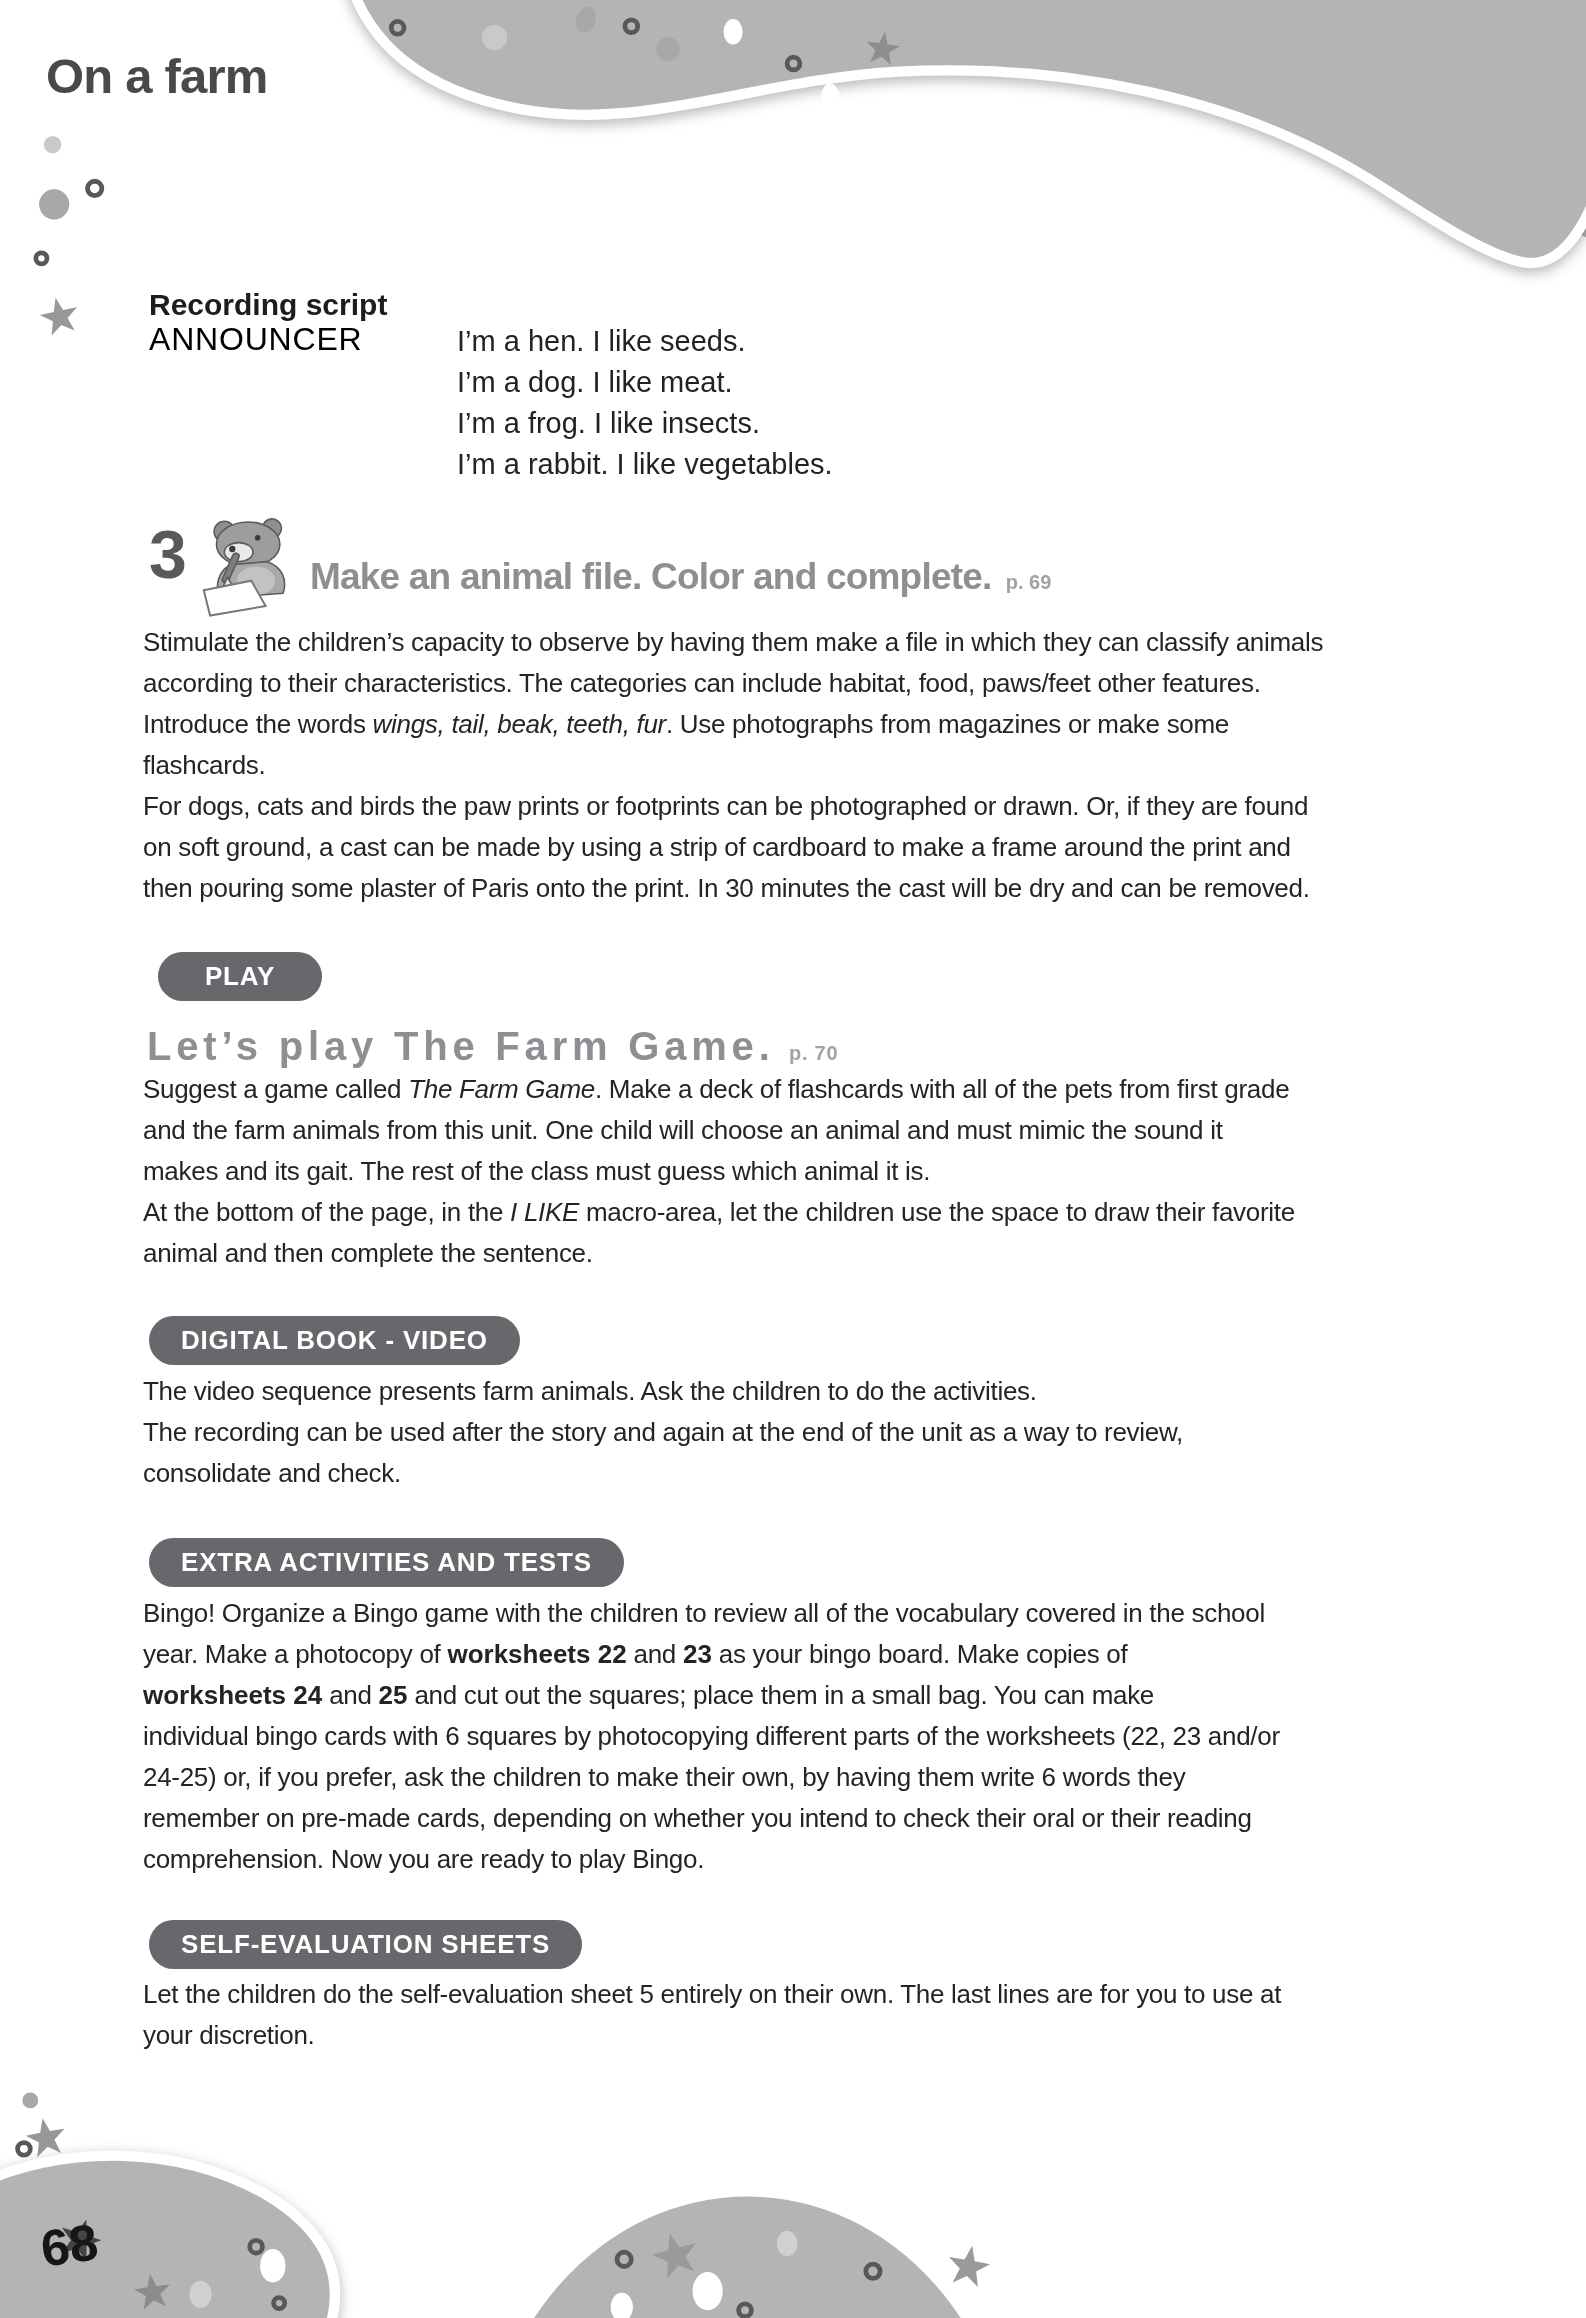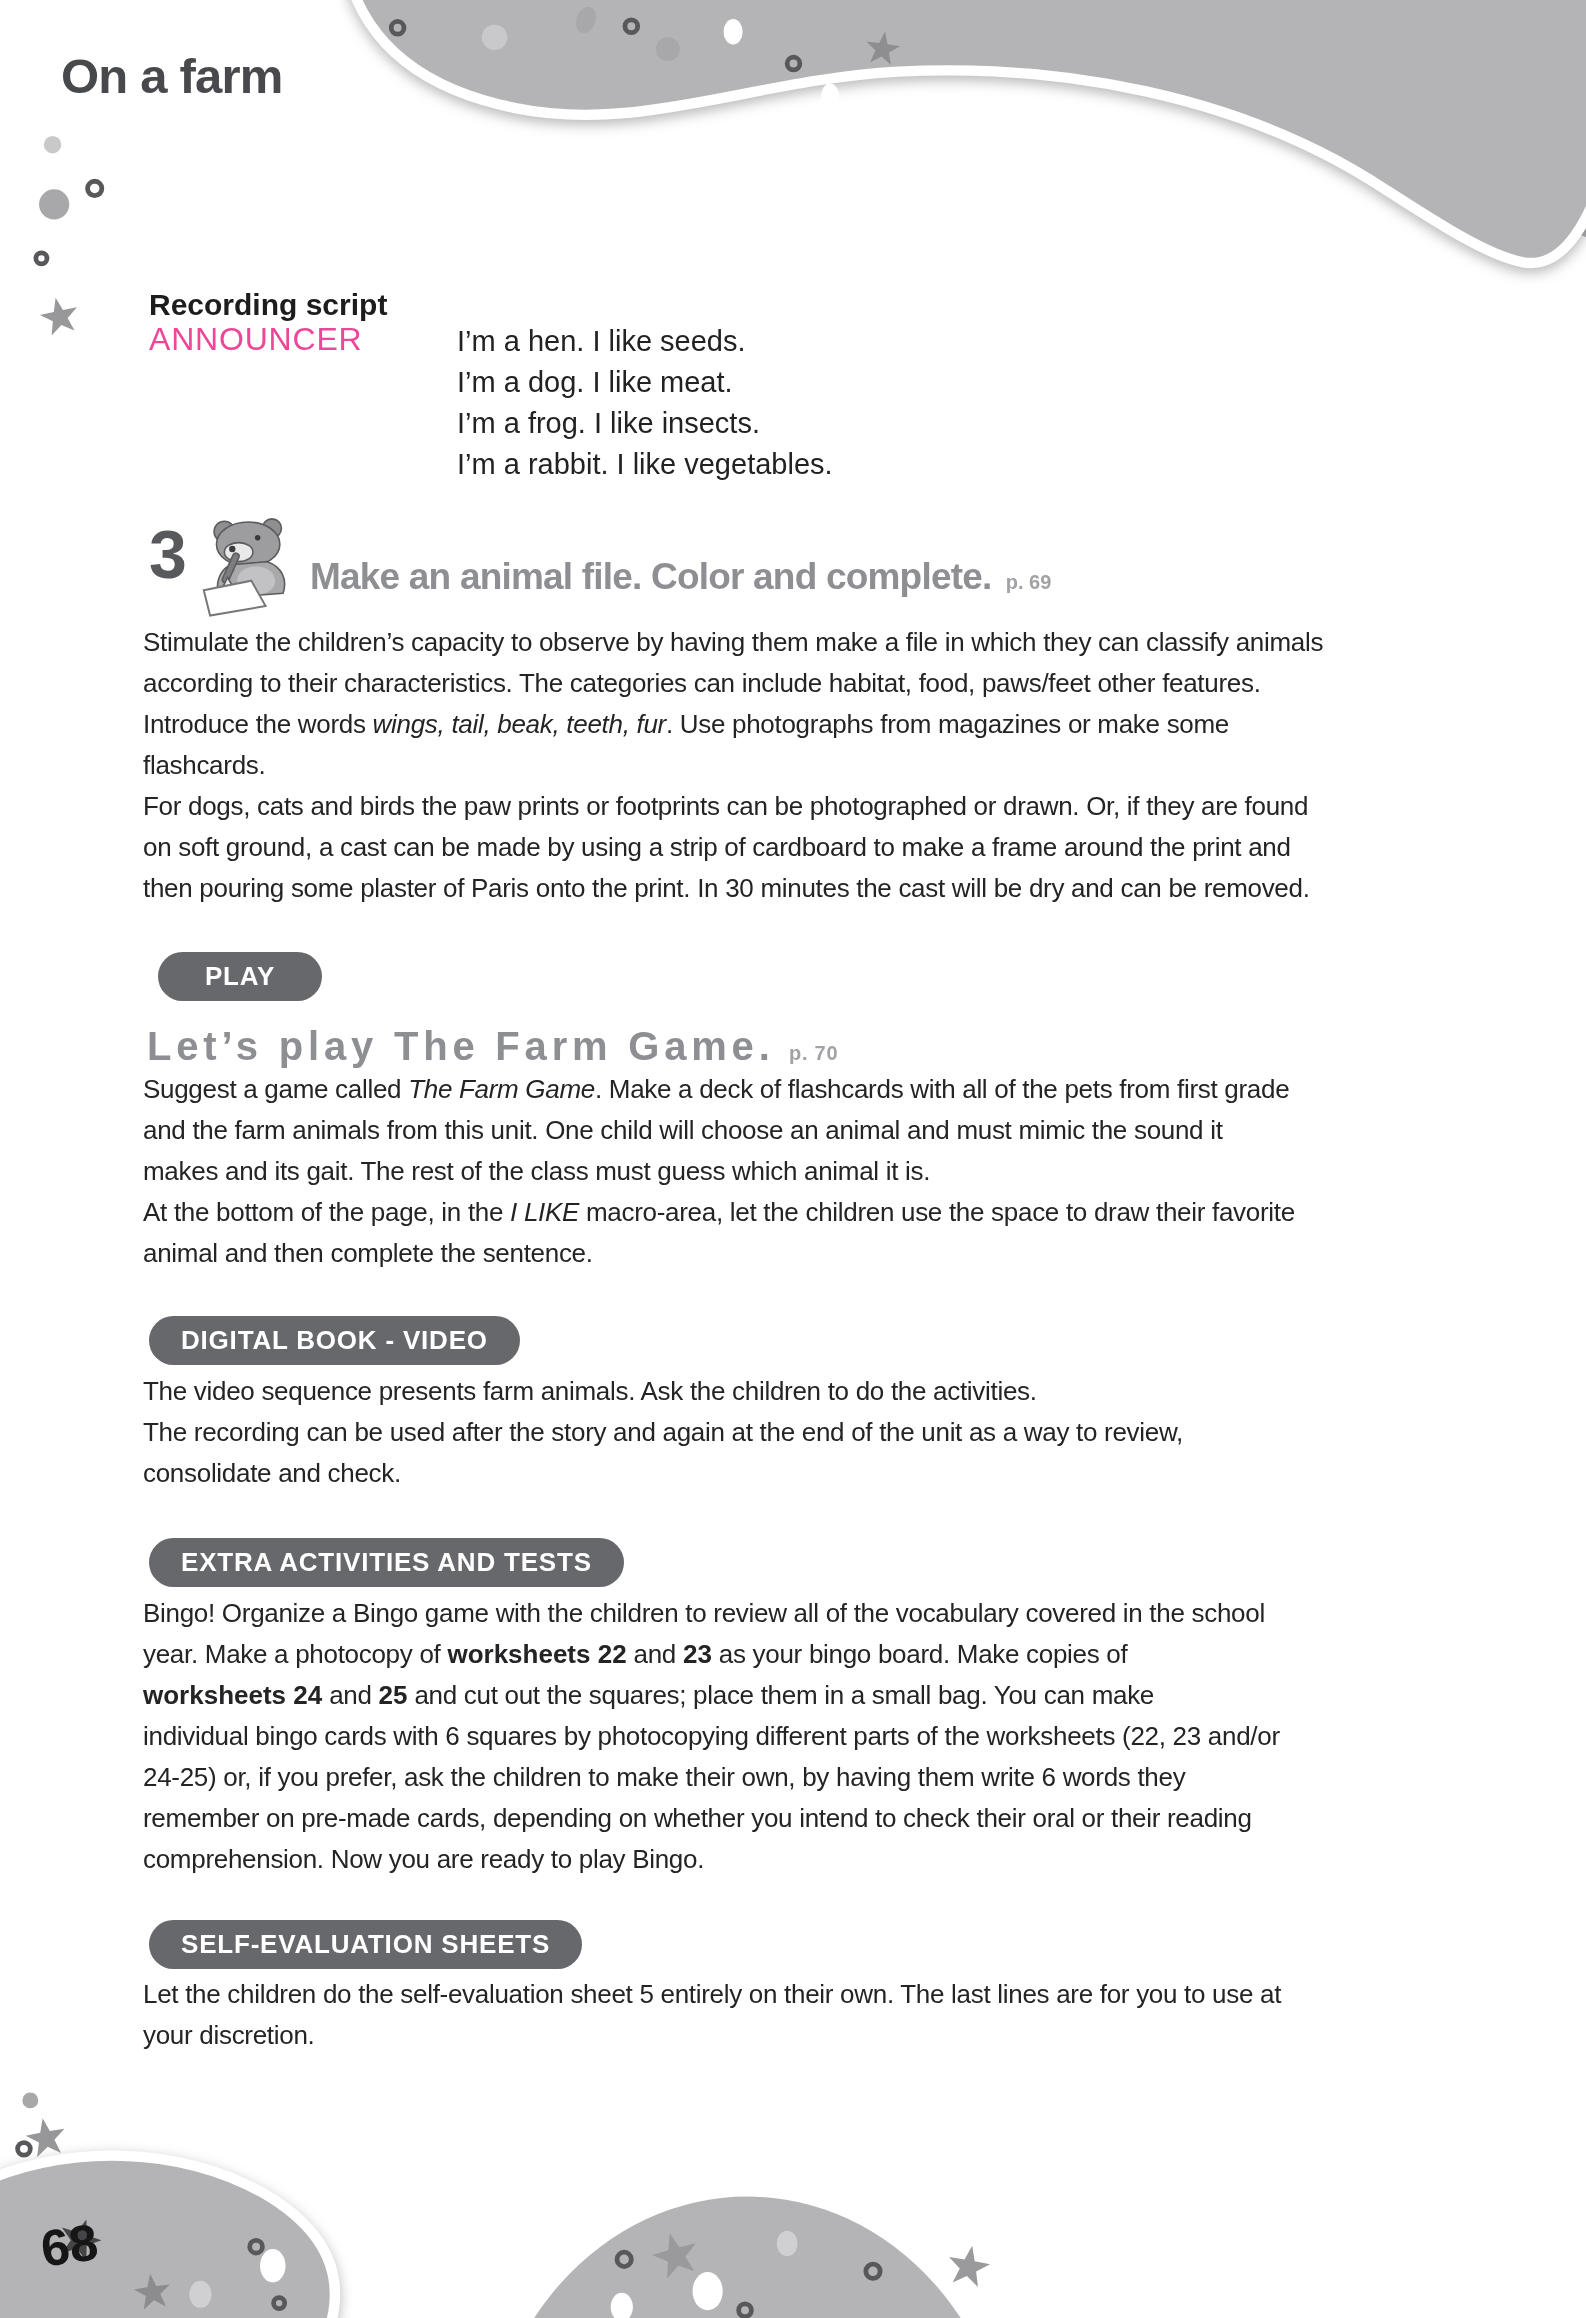--- a/index.html
+++ b/index.html
@@ -3,21 +3,21 @@
 <meta charset="utf-8">
 <style>
   html,body{margin:0;padding:0;background:#fff;}
   #page{position:relative;width:1587px;height:2319px;background:#ffffff;overflow:hidden;
         font-family:"Liberation Sans",sans-serif;}
   .abs{position:absolute;}
   #decor{position:absolute;left:0;top:0;z-index:0;}
   .content{z-index:2;}
   .page-title{font-size:49px;font-weight:800;color:#48494c;letter-spacing:-0.8px;}
   .rec-heading{font-size:30px;font-weight:700;color:#1d1d1f;}
-  .announcer{font-size:32px;font-weight:400;color:#ec4899;letter-spacing:0.8px;}
+  .announcer{font-size:32px;font-weight:400;color:#000000;letter-spacing:0.8px;}
   .script-lines div{font-size:29px;color:#222225;line-height:41px;white-space:nowrap;}
   .big-number{font-size:68px;font-weight:800;color:#58595c;}
   .sec-heading{font-size:37px;font-weight:800;color:#8d8f92;letter-spacing:-0.8px;white-space:nowrap;}
   .sec-heading.play-h{font-size:40px;letter-spacing:4.8px;text-align:right;}
   .pageref{font-size:20px;font-weight:700;color:#a0a2a5;letter-spacing:0;margin-left:14.3px;}
   .badge{display:inline-flex;align-items:center;justify-content:center;height:49px;border-radius:27px;
          background:#67686b;color:#ffffff;font-weight:800;font-size:26px;letter-spacing:0.8px;
          padding:0 32px;white-space:nowrap;}
   .badge.play{min-width:164px;box-sizing:border-box;}
   .bodytext .line{font-size:26px;line-height:41px;color:#242427;letter-spacing:-0.3px;white-space:nowrap;}
@@ -74,21 +74,21 @@
     <use href="#star" transform="translate(850,2838) scale(0.6) rotate(-15)" fill="#9a9a9d"></use>
     <use href="#star" transform="translate(1218,2852) scale(0.55) rotate(10)" fill="#9a9a9d"></use>
     <circle cx="785" cy="2842" r="9" fill="none" stroke="#58585b" stroke-width="6"></circle>
     <ellipse cx="990" cy="2822" rx="13" ry="16" fill="#d0d0d2"></ellipse>
     <circle cx="1098" cy="2857" r="9" fill="none" stroke="#58585b" stroke-width="6"></circle>
     <ellipse cx="890" cy="2882" rx="19" ry="24" fill="#ffffff"></ellipse>
     <circle cx="937" cy="2906" r="8" fill="none" stroke="#58585b" stroke-width="6"></circle>
     <ellipse cx="782" cy="2902" rx="14" ry="18" fill="#ffffff"></ellipse>
   </svg>
 
-  <div class="abs content page-title" style="left:61px;top:48px;">On a farm</div>
+  <div class="abs content page-title" style="left:46px;top:48px;">On a farm</div>
 
   <div class="abs content rec-heading" style="left:149px;top:288px;">Recording script</div>
   <div class="abs content announcer" style="left:149px;top:321px;">ANNOUNCER</div>
   <div class="abs content script-lines" style="left:457px;top:321px;">
     <div>I’m a hen. I like seeds.</div>
     <div>I’m a dog. I like meat.</div>
     <div>I’m a frog. I like insects.</div>
     <div>I’m a rabbit. I like vegetables.</div>
   </div>
 

